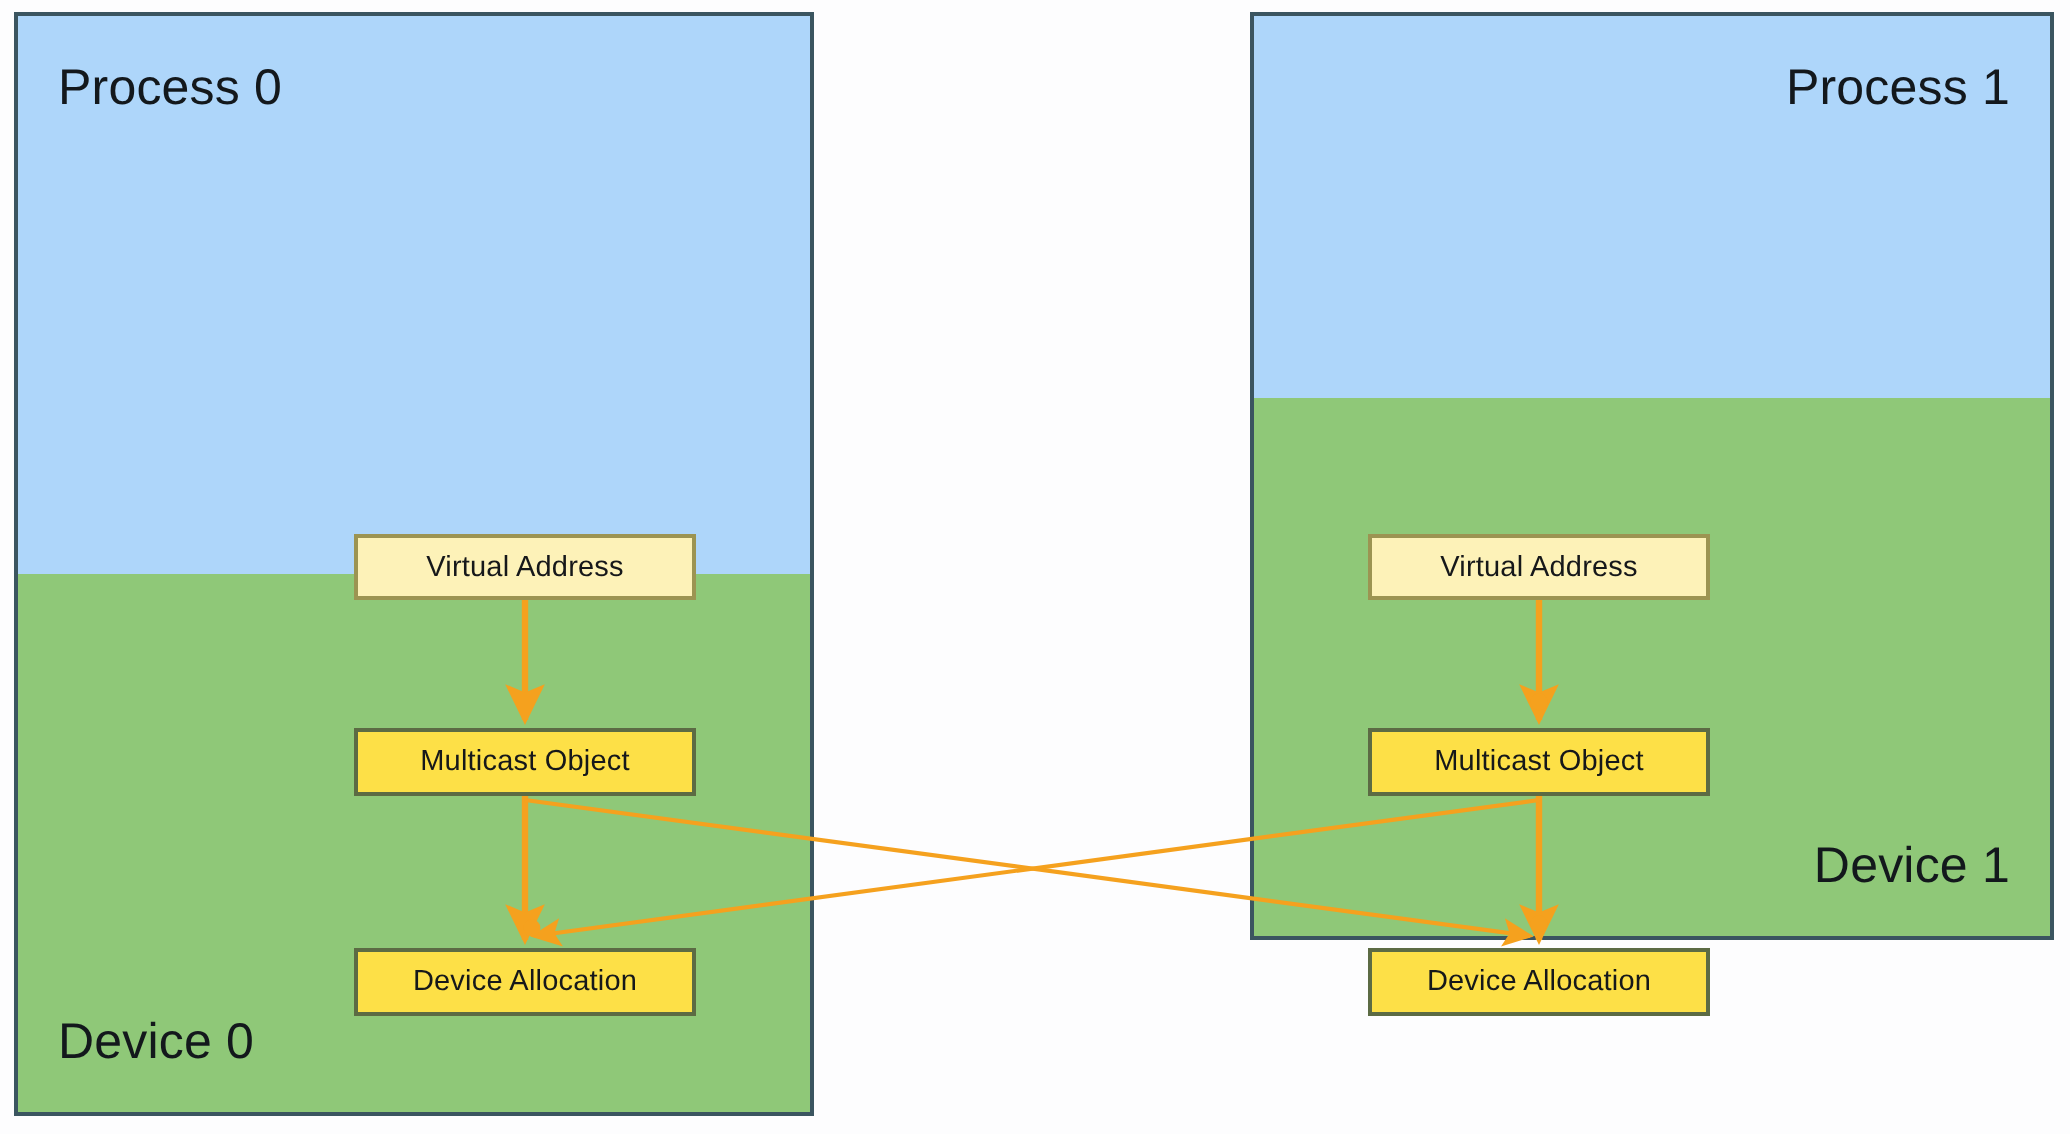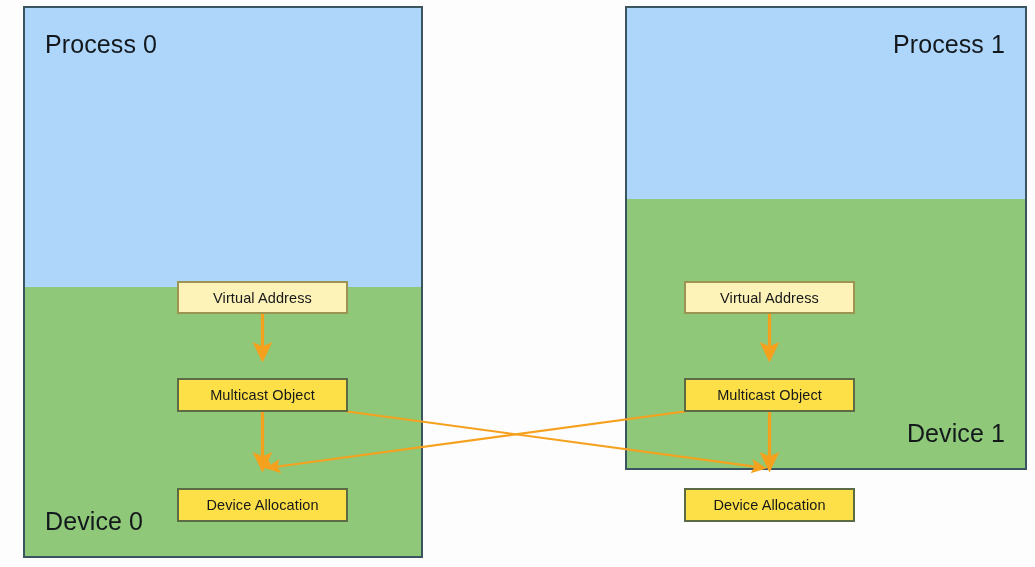--- a/index.html
+++ b/index.html
@@ -62,21 +62,20 @@
     box-sizing: border-box;
     border: 2px solid #5e7a47;
     display: flex;
     align-items: center;
     justify-content: center;
     font-size: 14.5px;
     color: #16181a;
     white-space: nowrap;
     letter-spacing: 0.1px;
     z-index: 6;
-    margin-top: 14px;
   }
   .box-virtual-address {
     background: #fdf2b8;
     border-color: #9c9452;
   }
   .box-orange {
     background: #fde047;
     border-color: #5c6b44;
   }
 
@@ -89,21 +88,21 @@
     height: 567px;
     z-index: 4;
     pointer-events: none;
   }
 </style>
 </head>
 <body>
 
 <div id="canvas">
 
-  <div class="node-group" style="left:23px; top:6px; width:400px; height:552px;">
+  <div class="node-group" style="left:7px; top:6px; width:400px; height:552px;">
     <div class="process-region" style="height:283px;"></div>
     <div class="device-region" style="height:269px;"></div>
     <div class="region-label process-label label-left">Process 0</div>
     <div class="region-label device-label label-left">Device 0</div>
   </div>
 
   <div class="node-group" style="left:625px; top:6px; width:402px; height:464px;">
     <div class="process-region" style="height:283px;"></div>
     <div class="device-region" style="height:269px;"></div>
     <div class="region-label process-label label-right">Process 1</div>

